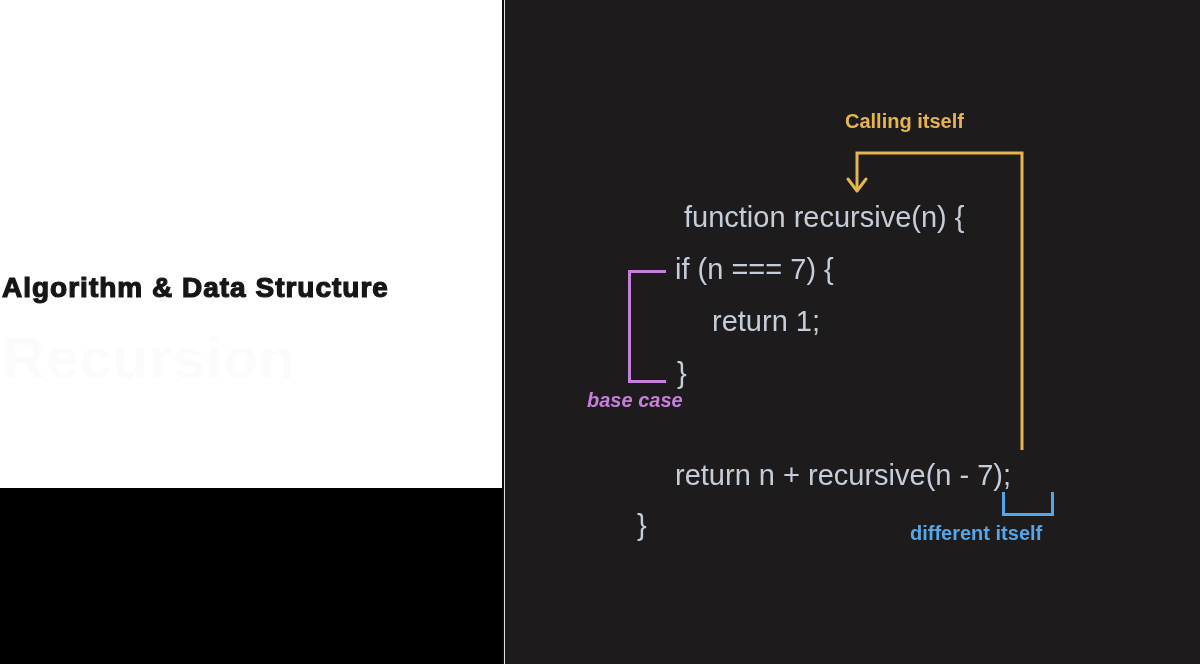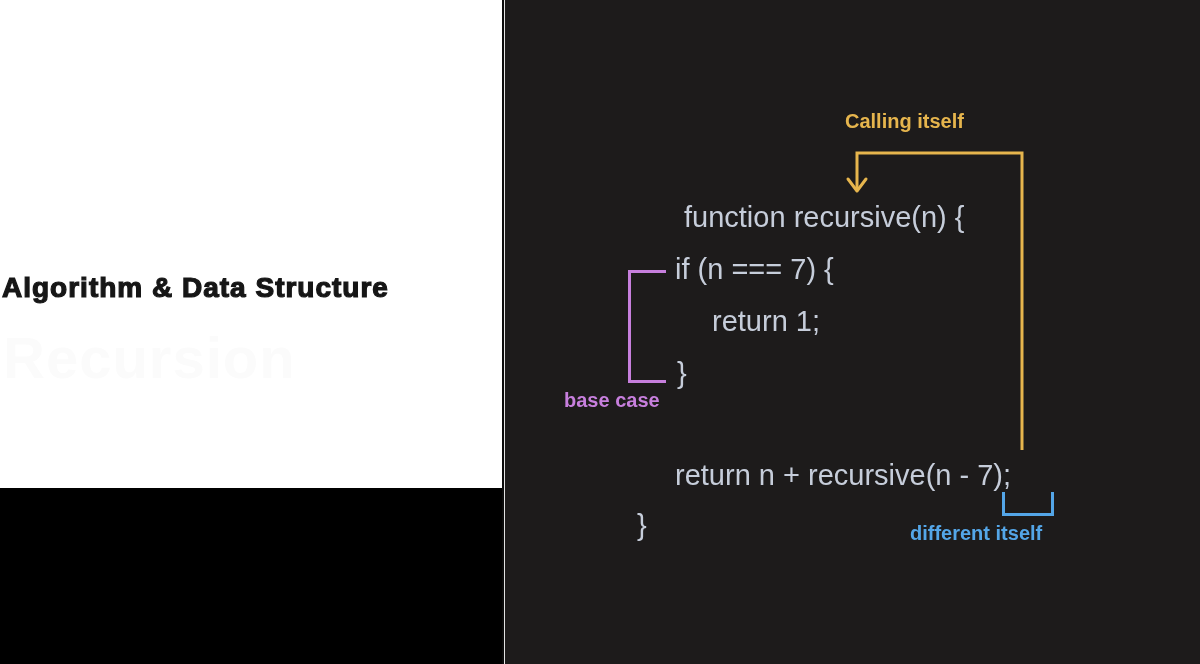--- a/index.html
+++ b/index.html
@@ -74,22 +74,23 @@
     position: absolute;
     font-size: 20px;
     font-weight: 700;
     white-space: nowrap;
   }
   .label-calling {
     left: 845px; top: 110px;
     color: var(--accent-yellow, #e6b54d);
   }
   .label-base {
-    left: 564px; top: 389px;
+    left: 587px; top: 389px;
     color: var(--accent-purple, #c77fdd);
+    font-style: italic;
   }
   .label-diff {
     left: 910px; top: 522px;
     color: var(--accent-blue, #54a6e8);
   }
   .connector-yellow {
     position: absolute;
     left: 840px; top: 145px;
     width: 195px; height: 315px;
     color: var(--accent-yellow, #e6b54d);

